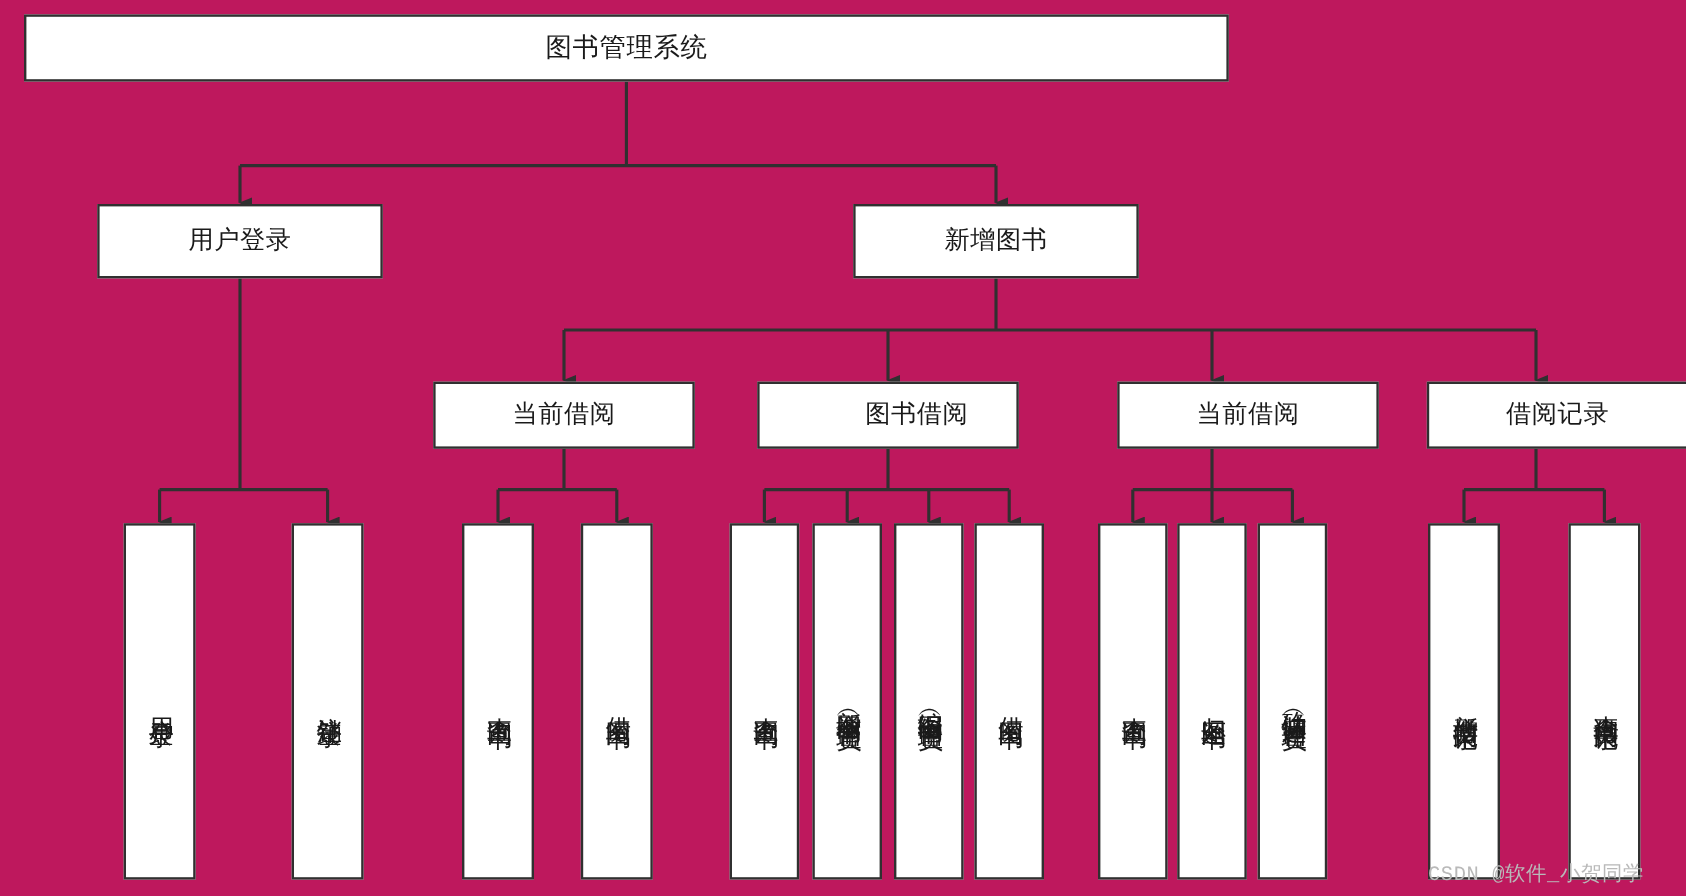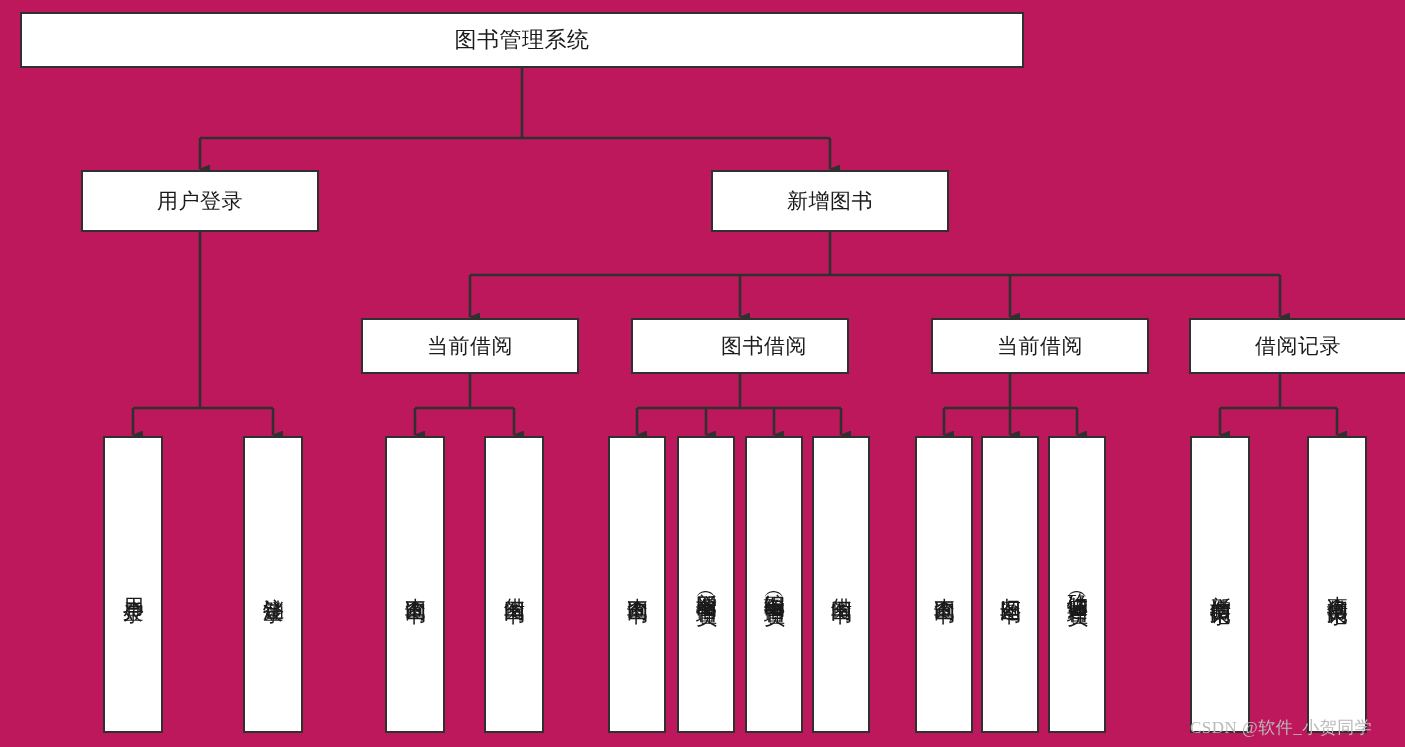--- a/index.html
+++ b/index.html
@@ -54,21 +54,21 @@
     writing-mode: vertical-rl;
     text-orientation: upright;
     font-size: 21px;
     letter-spacing: 2px;
   }
   .node.root .label {
     font-size: 22px;
   }
   .watermark {
     position: absolute;
-    font-family: Liberation Serif, serif;
+    font-family: Liberation Mono, monospace;
     font-size: 17px;
     color: #b9b9b9;
     letter-spacing: 0.5px;
     white-space: pre;
     pointer-events: none;
   }
 </style>
 </head>
 <body>
 

